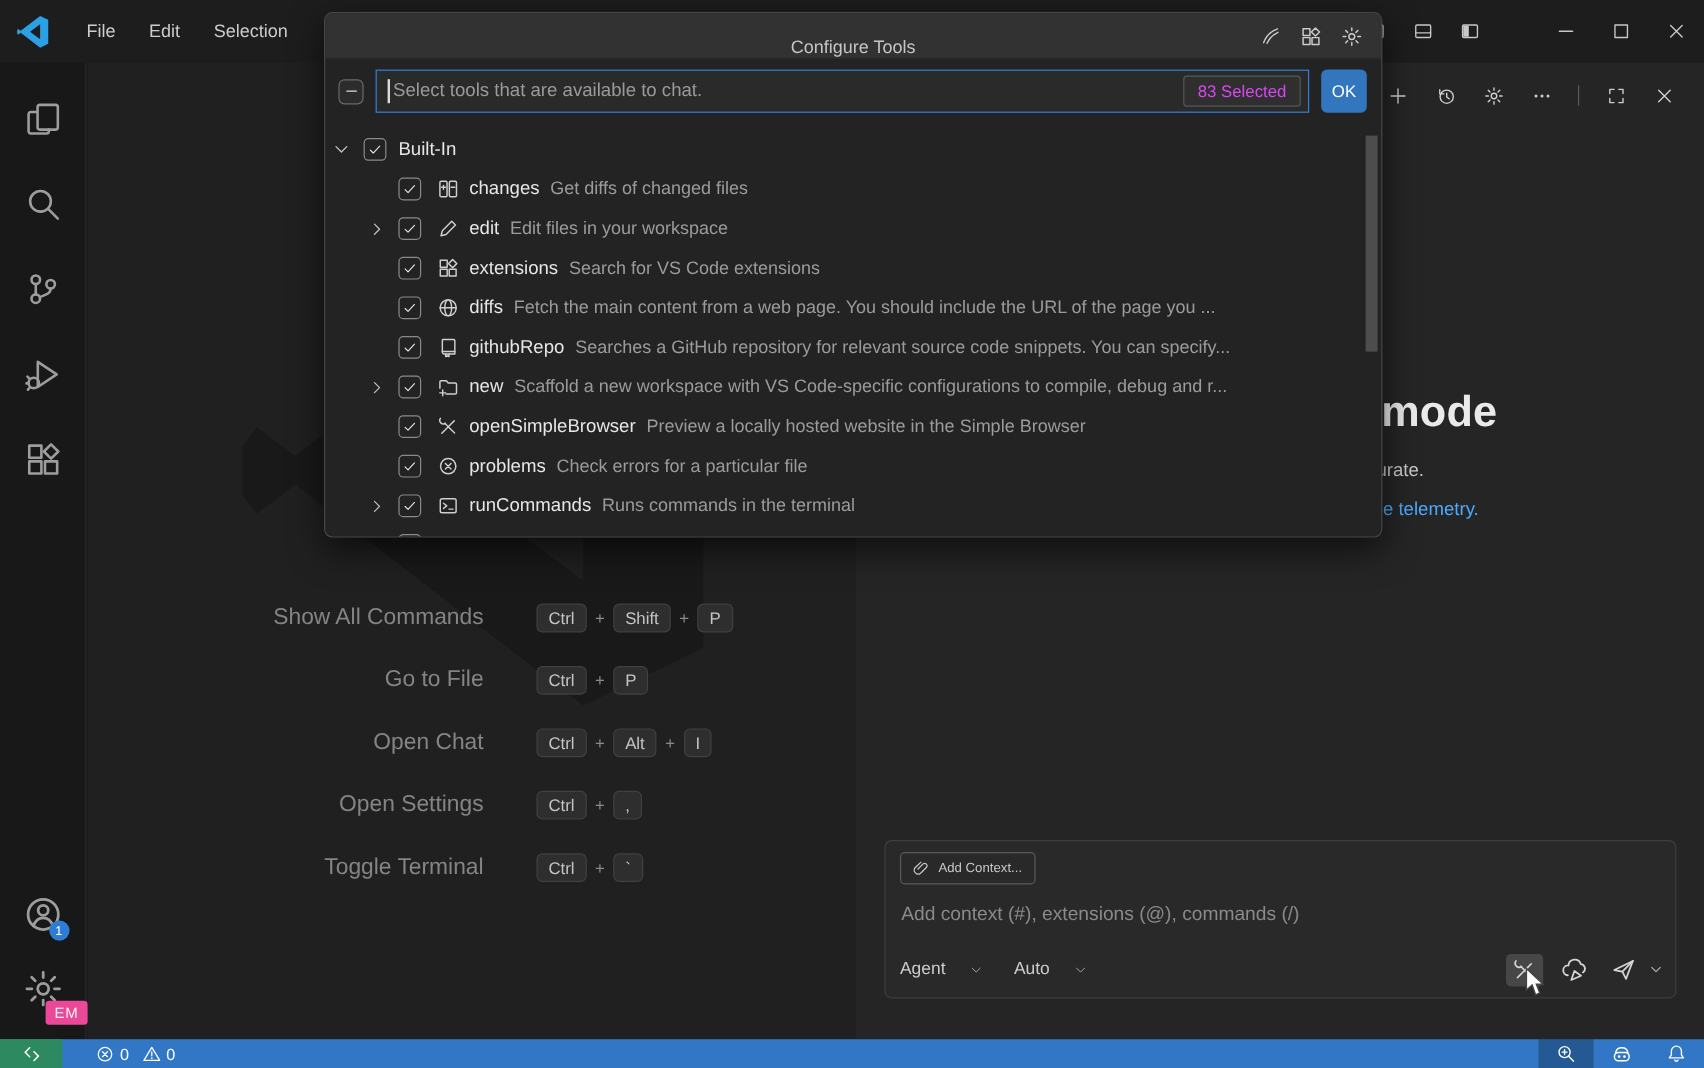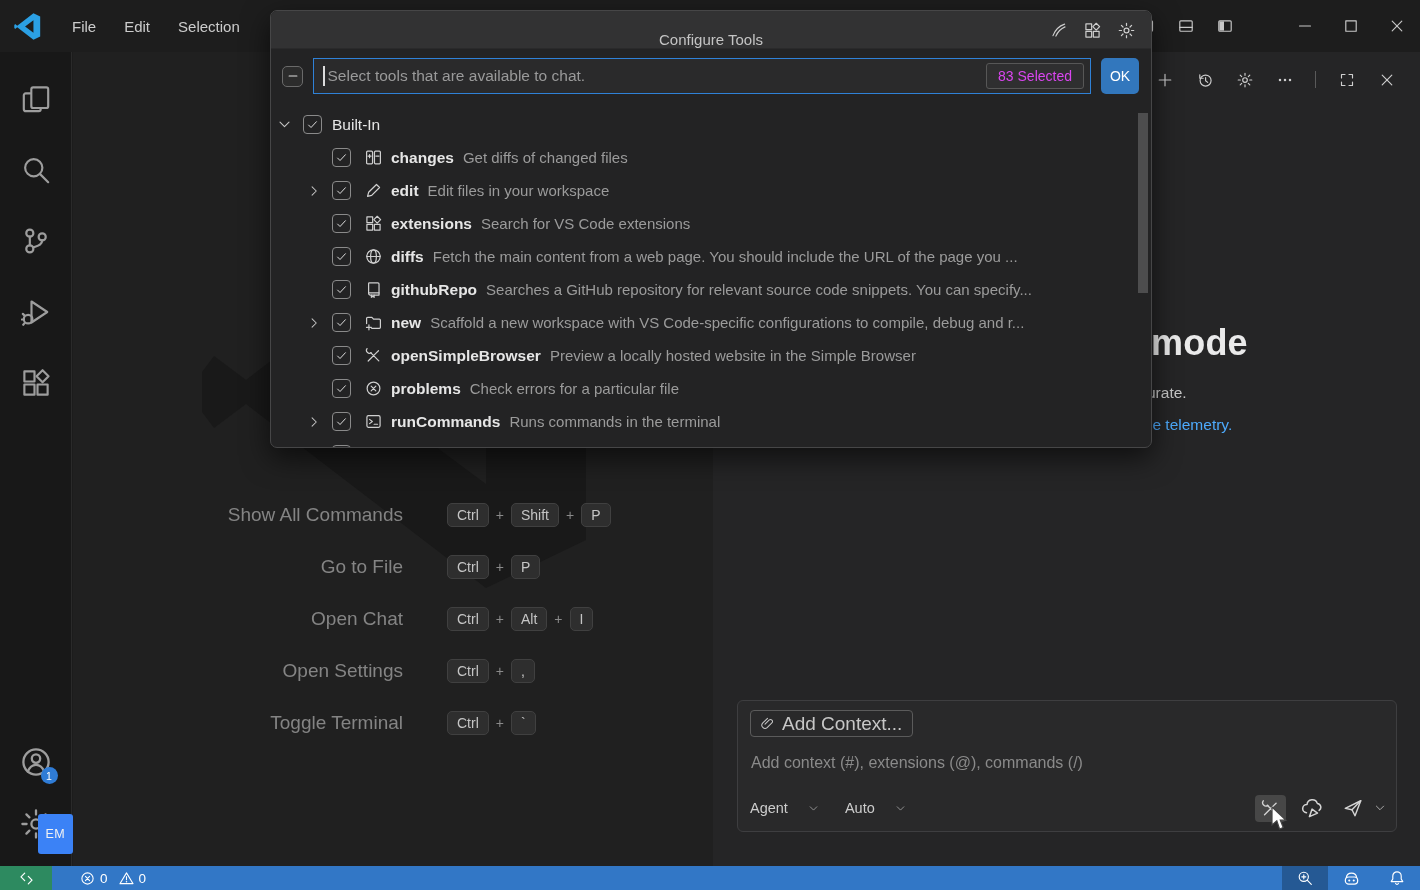--- a/index.html
+++ b/index.html
@@ -19,22 +19,22 @@
   .win-controls { position:absolute; right:0; top:0; height:52px; display:flex; }
   .win-controls .wc { width:46px; height:52px; display:flex; align-items:center; justify-content:center; }
 
   
   .activitybar { position:absolute; left:0; top:52px; width:72px; bottom:24px; background:#181818;
     border-right:1px solid #2a2a2a; z-index:4; display:flex; flex-direction:column; align-items:center; }
   .ab-item { width:48px; height:48px; margin-top:23px; display:flex; align-items:center; justify-content:center; color:#9d9d9d; position:relative; }
   .ab-bottom { margin-top:auto; display:flex; flex-direction:column; align-items:center; width:100%; }
   .ab-badge { position:absolute; right:2px; bottom:2px; min-width:17px; height:17px; border-radius:9px;
     background:#2f7cd6; color:#fff; font-size:10.5px; display:flex; align-items:center; justify-content:center; }
-  .em-pill { position:absolute; left:26px; bottom:-6px; background:#3b82f6; color:#f2f2f2; font-size:12.5px;
-    padding:13px 8px; border-radius:3px; z-index:6; letter-spacing:.5px; }
+  .em-pill { position:absolute; left:26px; bottom:-6px; background:#ec4899; color:#f2f2f2; font-size:12.5px;
+    padding:3px 8px; border-radius:3px; z-index:6; letter-spacing:.5px; }
 
   
   .editor { position:absolute; left:73px; top:52px; width:640px; bottom:24px; background:#202020; overflow:hidden; }
   .watermark { position:absolute; left:100px; top:140px; opacity:1; }
   .shortcuts { position:absolute; left:0; top:448px; width:100%; display:flex; flex-direction:column; gap:22px; }
   .sc-row { display:flex; align-items:center; justify-content:flex-start; height:30px; }
   .sc-label { width:330px; text-align:right; color:#848484; font-size:19px; margin-right:17px; }
   .sc-keys { display:flex; align-items:center;padding-left:27px; }
   .kbd { display:inline-block; padding:3px 9px; background:#2e2e2e; border:1px solid #404040;
     border-radius:5px; color:#c5c5c5; font-size:14px; min-width:18px; text-align:center; }
@@ -45,21 +45,21 @@
   .chat-toolbar { position:absolute; top:18px; right:24px; display:flex; align-items:center; gap:21px; color:#cfcfcf; }
   .chat-toolbar .ct { width:19px; height:19px; display:flex; align-items:center; justify-content:center; }
   .ct-sep { width:1px; height:17px; background:#5a5a5a; }
   .welcome-h { position:absolute; left:438px; top:270px; font-size:36px; font-weight:600; color:#eaeaea; letter-spacing:.2px; }
   .welcome-line { position:absolute; left:434px; top:332px; font-size:15.5px; color:#c8c8c8; }
   .welcome-link { position:absolute; left:436px; top:364px; font-size:15.5px; color:#4daafc; cursor:pointer; }
 
   .chat-input { position:absolute; left:24px; top:648px; width:660px; height:132px; background:#29292a;
     border:1px solid #3e3e40; border-radius:6px; }
   .add-context { position:absolute; left:12px; top:9px; height:27px; display:flex; align-items:center; gap:7px;
-    border:1px solid #5b5b5b; border-radius:4px; padding:0 10px; color:#c7c7c7; font-size:19px; }
+    border:1px solid #5b5b5b; border-radius:4px; padding:0 10px; color:#c7c7c7; font-size:11px; }
   .ci-placeholder { position:absolute; left:13px; top:53px; font-size:16px; color:#8a8a8a; }
   .ci-bottom { position:absolute; left:12px; right:10px; bottom:8px; height:30px; display:flex; align-items:center; }
   .picker { display:flex; align-items:center; gap:20px; color:#cccccc; font-size:14.5px; margin-right:26px; }
   .picker .chev { color:#aaaaaa; display:flex; }
   .ci-actions { margin-left:auto; display:flex; align-items:center; gap:10px; color:#d4d4d4; }
   .ci-btn { width:31px; height:27px; display:flex; align-items:center; justify-content:center; border-radius:4px; }
   .ci-btn.hovered { background:#474747; }
   .send-chev { display:flex; color:#bbbbbb; margin-left:-4px; }
 
   
@@ -82,21 +82,21 @@
     font-size:14px; display:flex; align-items:center; justify-content:center; cursor:pointer; font-family:inherit; }
   .tool-list { position:relative; margin-top:8px; }
   .tool-row { height:33px; display:flex; align-items:center; padding-left:20px; white-space:nowrap; overflow:hidden; padding-right:26px; }
   .tool-row.group { padding-left:4px; }
   .tool-row.child { padding-left:33px; }
   .twistie { width:19px; height:19px; margin-right:9px; display:flex; align-items:center; justify-content:center; color:#c5c5c5; flex:none; }
   .checkbox { width:19px; height:19px; border:1px solid #8a8a8a; border-radius:4px; background:transparent;
     display:flex; align-items:center; justify-content:center; color:#e8e8e8; flex:none; }
   .tool-icon { width:18px; height:18px; margin-left:13px; display:flex; align-items:center; justify-content:center; color:#cfcfcf; flex:none; }
   .group-label { color:#e6e6e6; font-size:15.5px; margin-left:10px; }
-  .tool-name { color:#e6e6e6; font-size:15.5px; margin-left:9px;font-weight:bold; }
+  .tool-name { color:#e6e6e6; font-size:15.5px; margin-left:9px; }
   .tool-desc { color:#9b9b9b; font-size:15px; margin-left:9px; overflow:hidden; text-overflow:ellipsis; }
   .dlg-scrollbar { position:absolute; right:3px; top:102px; width:10px; height:180px; background:#4d4d4e; z-index:31; }
 
   
   .statusbar { position:absolute; left:0; right:0; bottom:0; height:24px; background:#3277c6; color:#ffffff;
     display:flex; align-items:center; font-size:13px; z-index:6; }
   .sb-remote { width:52px; height:24px; background:#2d8a60; display:flex; align-items:center; justify-content:center; }
   .sb-problems { display:flex; align-items:center; gap:5px; margin-left:22px; height:24px; padding:0 6px; }
   .sb-problems .cnt { margin-right:6px; font-size:13.5px; }
   .sb-right { margin-left:auto; display:flex; height:24px; }

